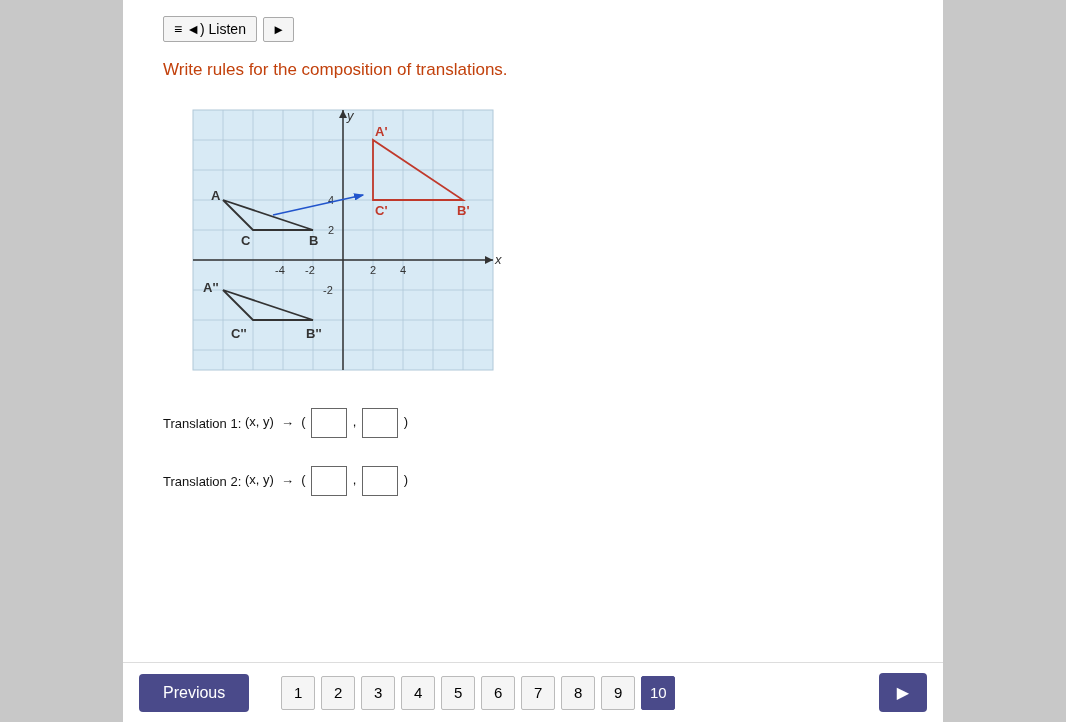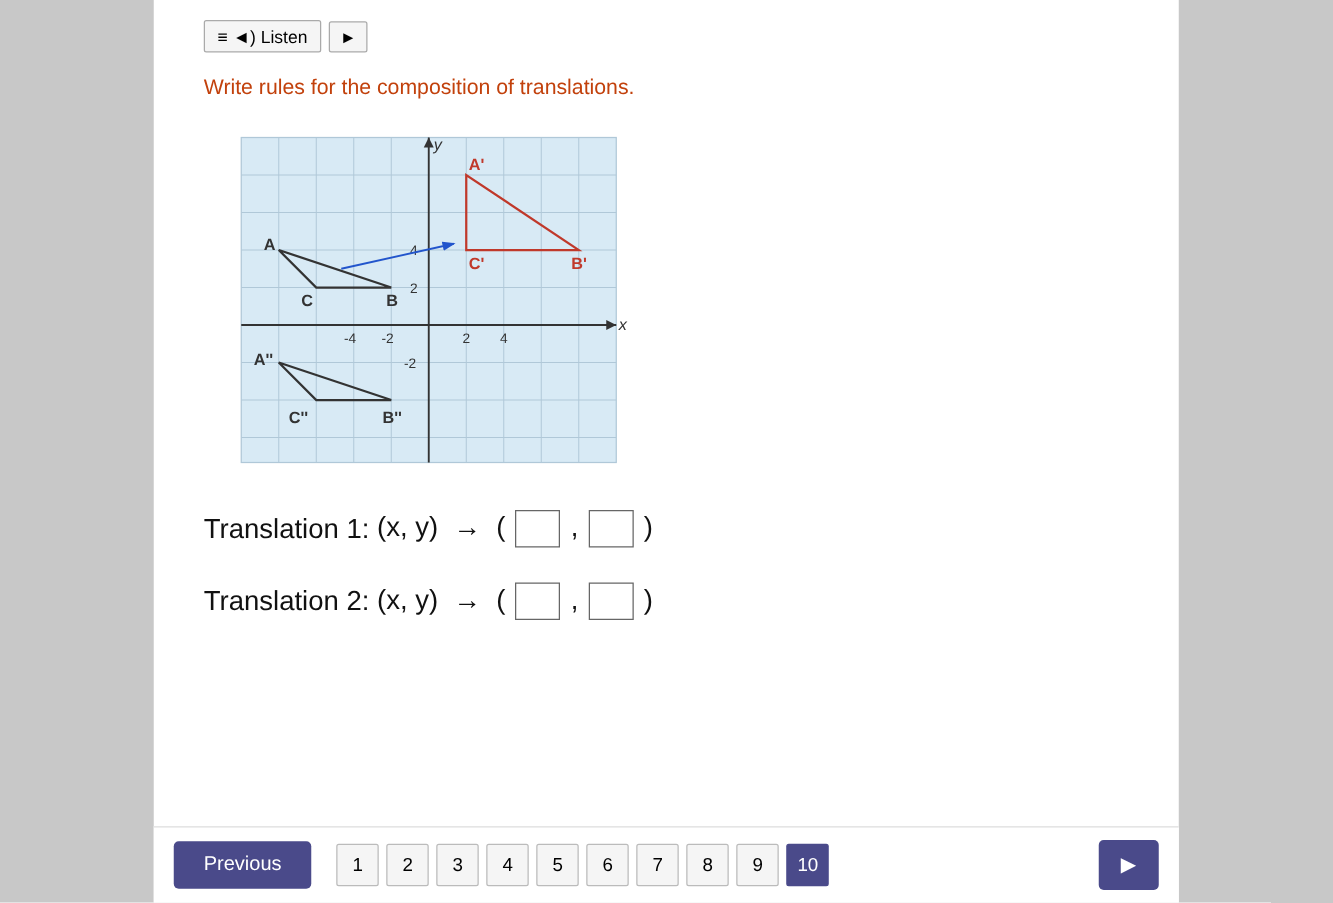--- a/index.html
+++ b/index.html
@@ -53,21 +53,21 @@
       margin-bottom: 28px;
       margin-left: 10px;
     }
     .graph-svg {
       display: block;
     }
     
     .translation-row {
       display: flex;
       align-items: center;
-      font-size: 22px;
+      font-size: 13px;
       margin-bottom: 28px;
       color: #111;
     }
     .answer-box {
       display: inline-block;
       width: 36px;
       height: 30px;
       border: 1.5px solid #666;
       margin: 0 2px;
       vertical-align: middle;
@@ -76,21 +76,21 @@
     .bottom-nav {
       position: absolute;
       bottom: 0;
       left: 0;
       right: 0;
       display: flex;
       align-items: center;
       background: #fff;
       border-top: 1px solid #ddd;
       padding: 10px 16px;
-      gap: 4px;
+      gap: 16px;
     }
     .prev-btn {
       background: #4a4a8a;
       color: #fff;
       border: none;
       padding: 10px 24px;
       font-size: 16px;
       cursor: pointer;
       border-radius: 4px;
       margin-right: 16px;

